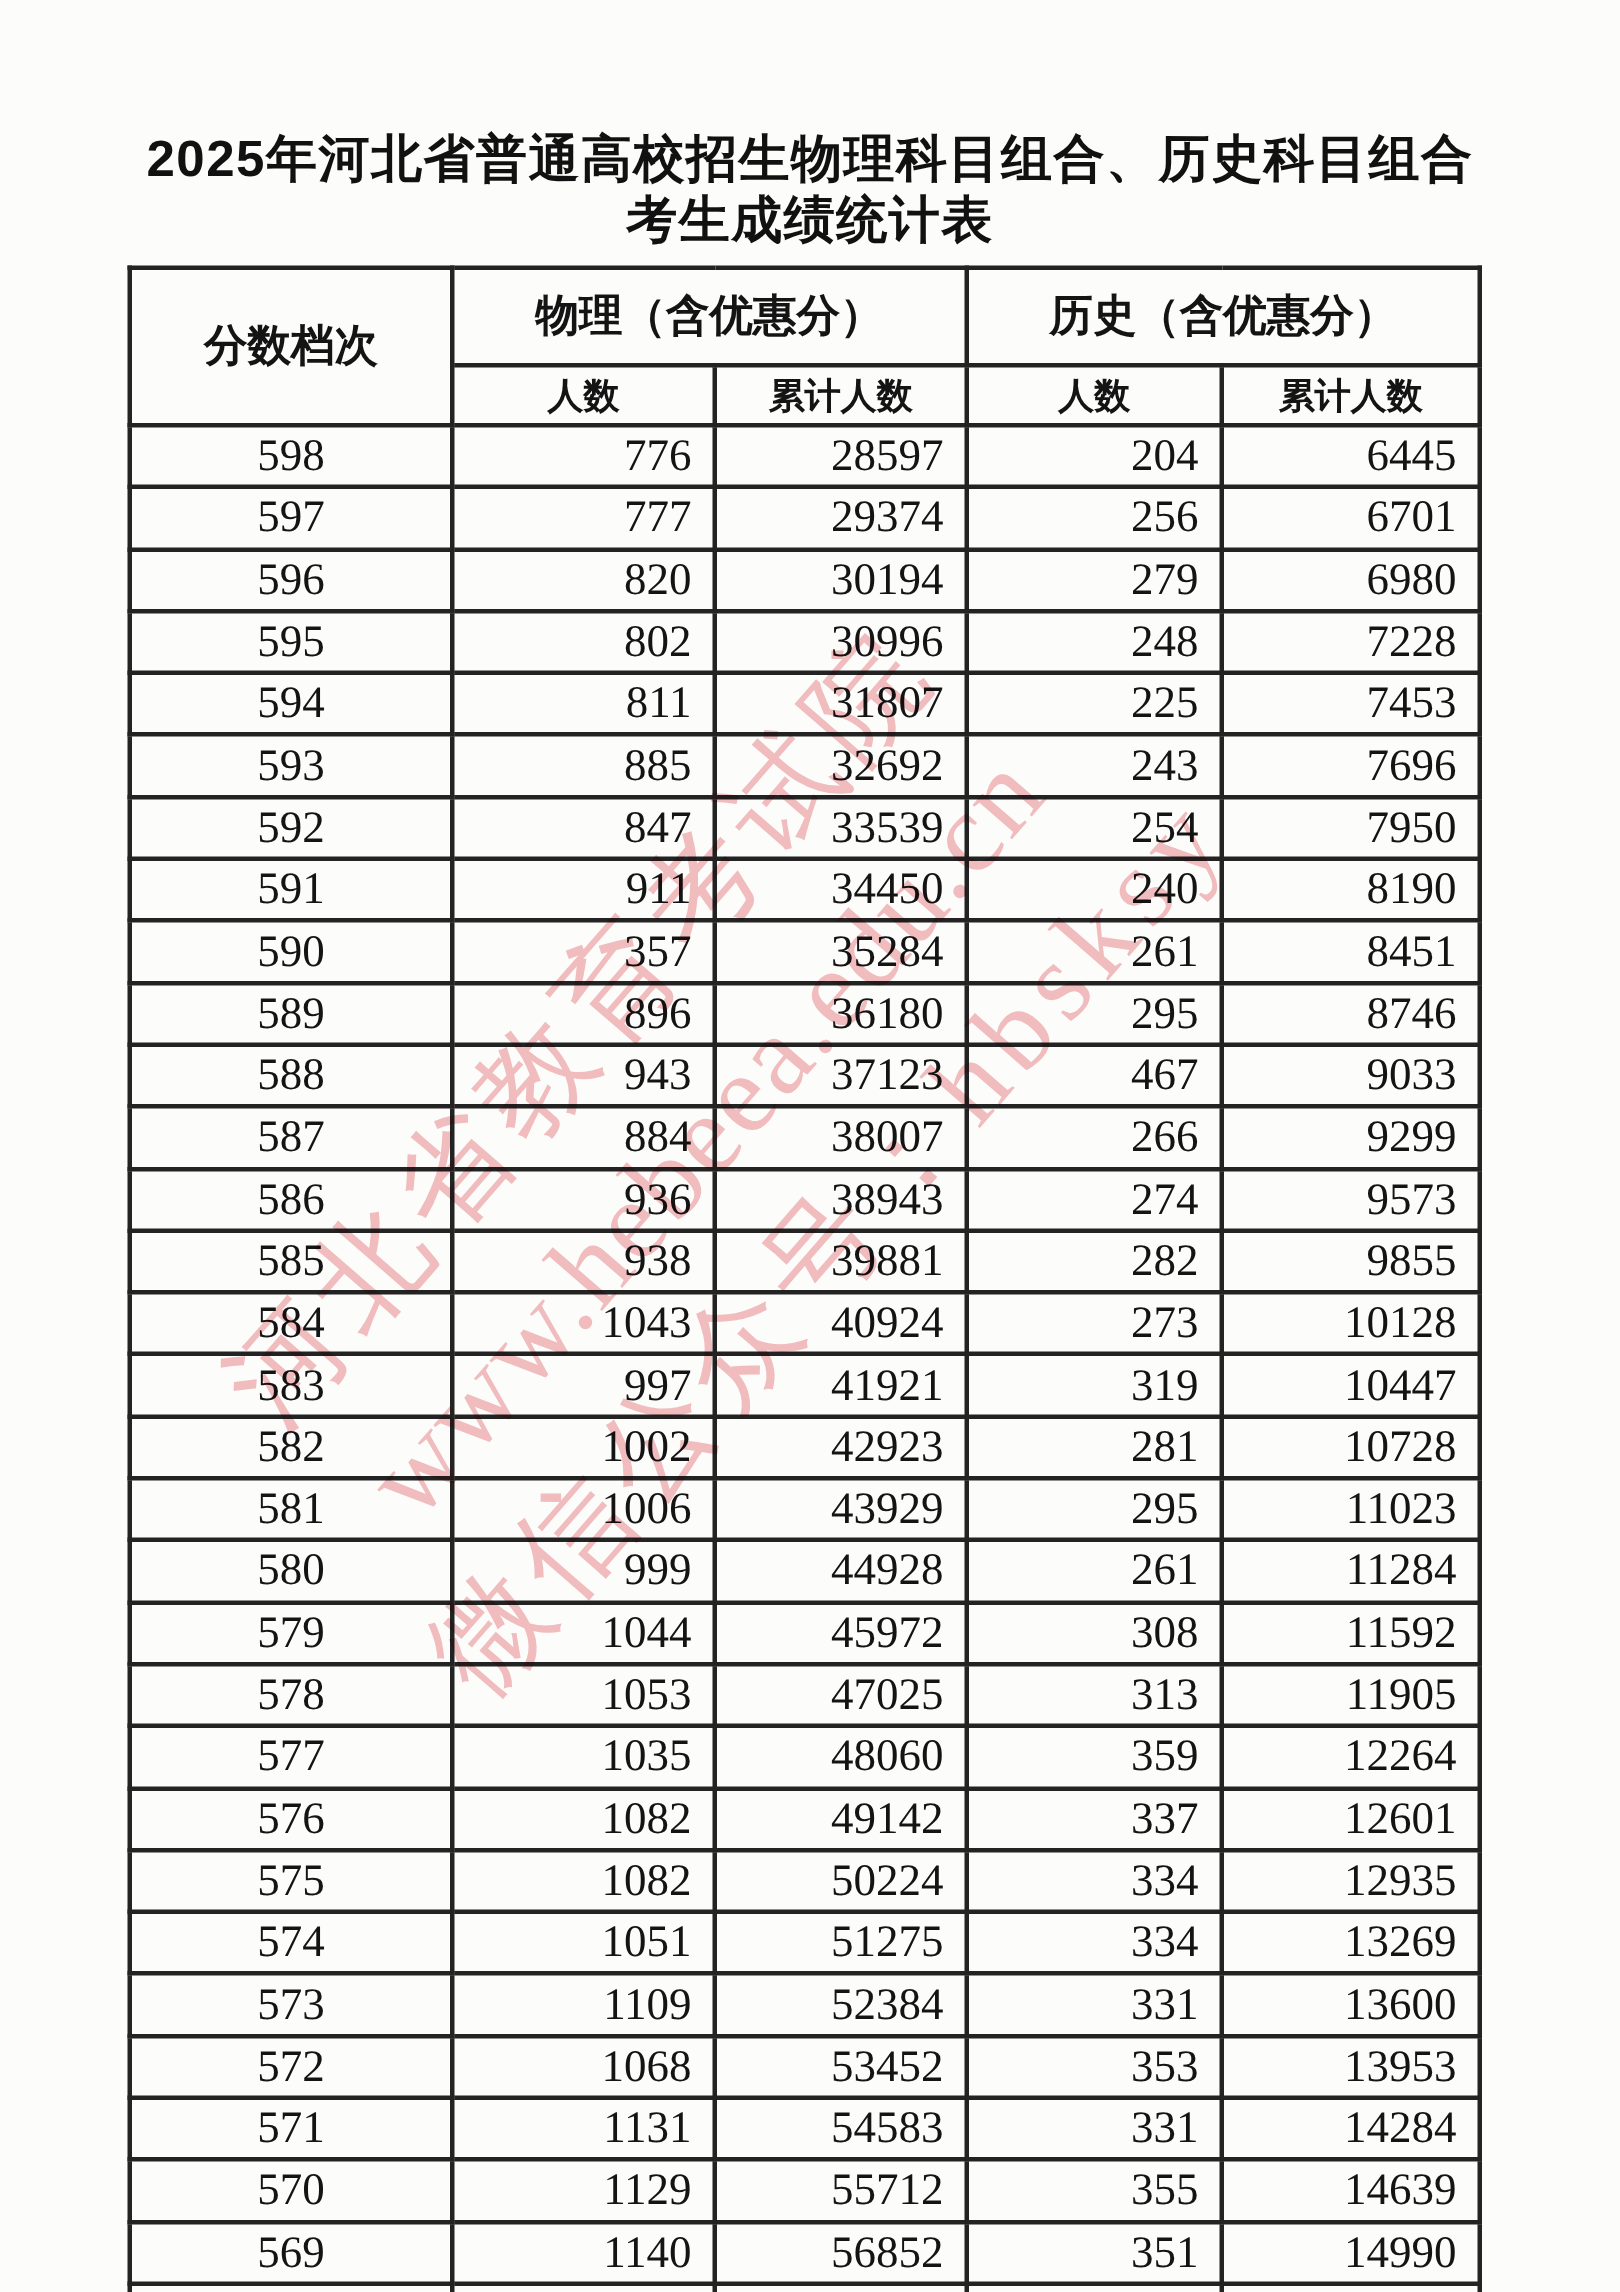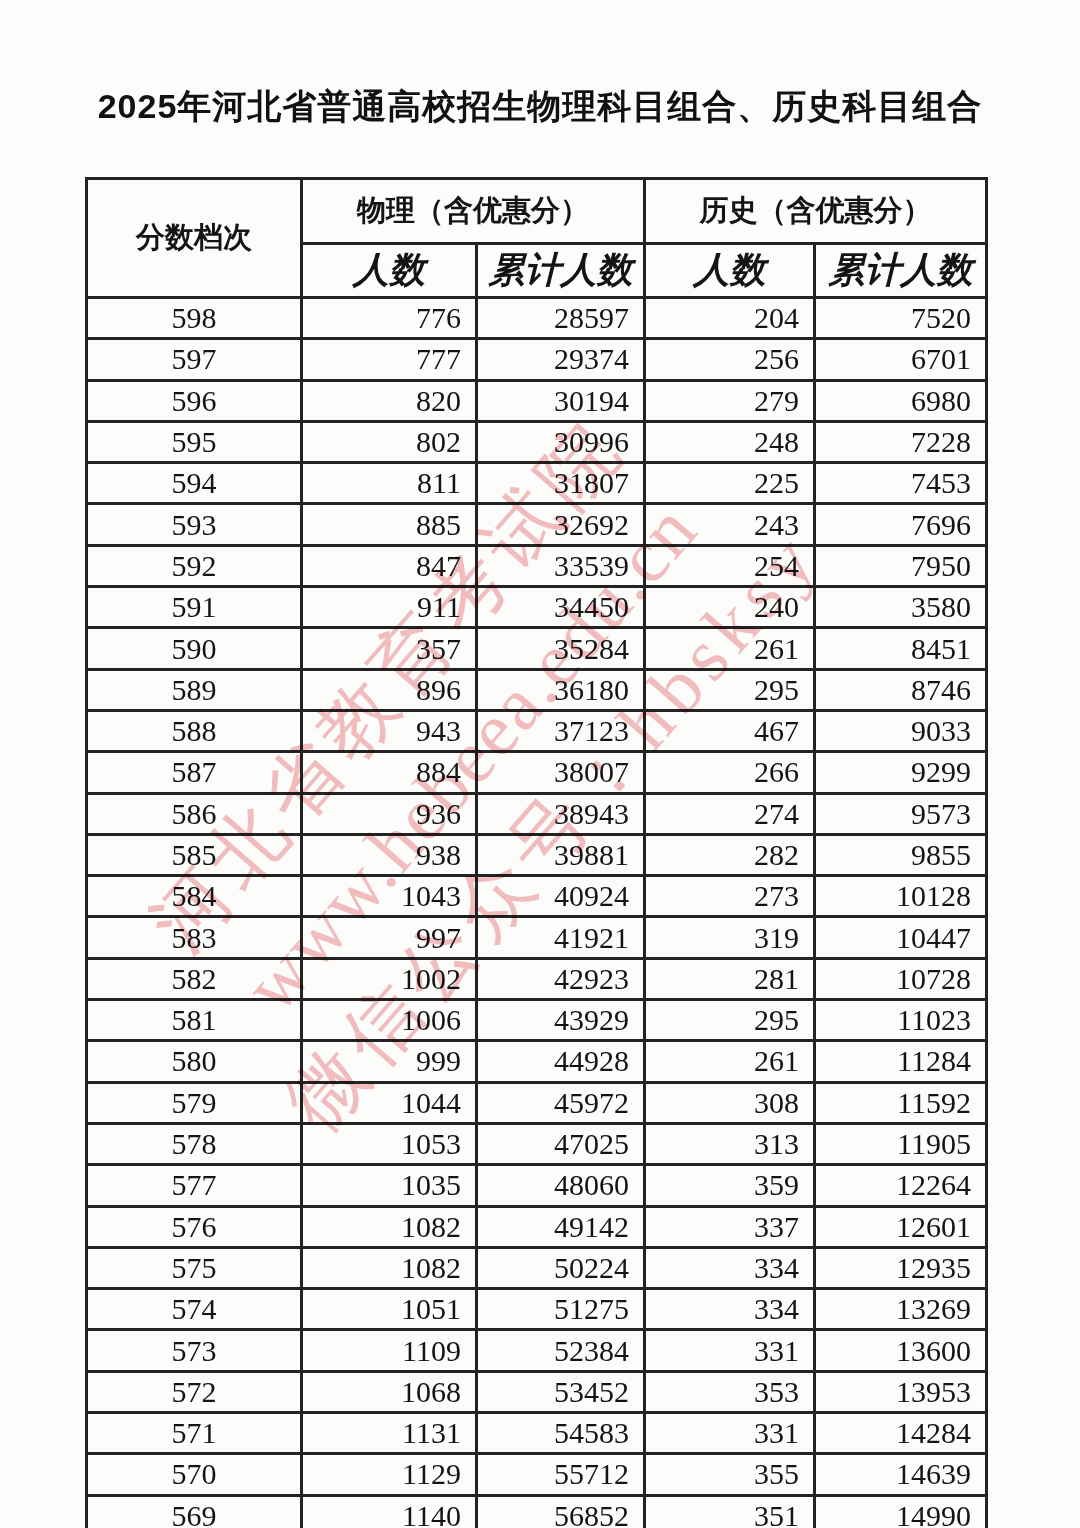--- a/index.html
+++ b/index.html
@@ -22,21 +22,21 @@
     background:transparent;
   }
   table.score-table th, table.score-table td {
     border:3px solid #232323; color:#141414; overflow:hidden;
   }
   thead th {
     font-weight:700; font-family:"Liberation Sans", sans-serif;
     font-size:29px; text-align:center; background:transparent;
   }
   tr.subject-row th { height:60px; }
-  tr.measure-row th { height:35px; font-size:36px;font-style:italic; }
+  tr.measure-row th { height:35px; font-size:24px; }
   tbody td {
     height:36.3px; font-size:30px;
     font-family:"Liberation Serif","DejaVu Serif",serif;
   }
   tbody td.score { text-align:center; }
   tbody td.num { text-align:right; padding-right:14px; }
   .footer {
     position:absolute; top:1458px; left:0; width:1080px; text-align:center;
     font-size:23px; color:#2b2b2b; letter-spacing:1px;
   }
@@ -55,20 +55,21 @@
   }
   .wm-line.latin { letter-spacing:2px; }
 </style>
 </head>
 <body>
 
 <div class="page">
 
   <div class="title-block">
     <div class="title-line">2025年河北省普通高校招生物理科目组合、历史科目组合</div>
+    <div class="title-line">考生成绩统计表</div>
   </div>
 
   <div class="table-wrap">
     <table class="score-table">
       <colgroup>
         <col style="width:215px">
           <col style="width:175px">
           <col style="width:168px">
           <col style="width:170px">
           <col style="width:172px">
@@ -85,21 +86,21 @@
           <th>人数</th>
           <th>累计人数</th>
         </tr>
       </thead>
       <tbody>
           <tr>
             <td class="score">598</td>
             <td class="num">776</td>
             <td class="num">28597</td>
             <td class="num">204</td>
-            <td class="num">7520</td>
+            <td class="num">6445</td>
           </tr>
           <tr>
             <td class="score">597</td>
             <td class="num">777</td>
             <td class="num">29374</td>
             <td class="num">256</td>
             <td class="num">6701</td>
           </tr>
           <tr>
             <td class="score">596</td>
@@ -134,21 +135,21 @@
             <td class="num">847</td>
             <td class="num">33539</td>
             <td class="num">254</td>
             <td class="num">7950</td>
           </tr>
           <tr>
             <td class="score">591</td>
             <td class="num">911</td>
             <td class="num">34450</td>
             <td class="num">240</td>
-            <td class="num">3580</td>
+            <td class="num">8190</td>
           </tr>
           <tr>
             <td class="score">590</td>
             <td class="num">357</td>
             <td class="num">35284</td>
             <td class="num">261</td>
             <td class="num">8451</td>
           </tr>
           <tr>
             <td class="score">589</td>

